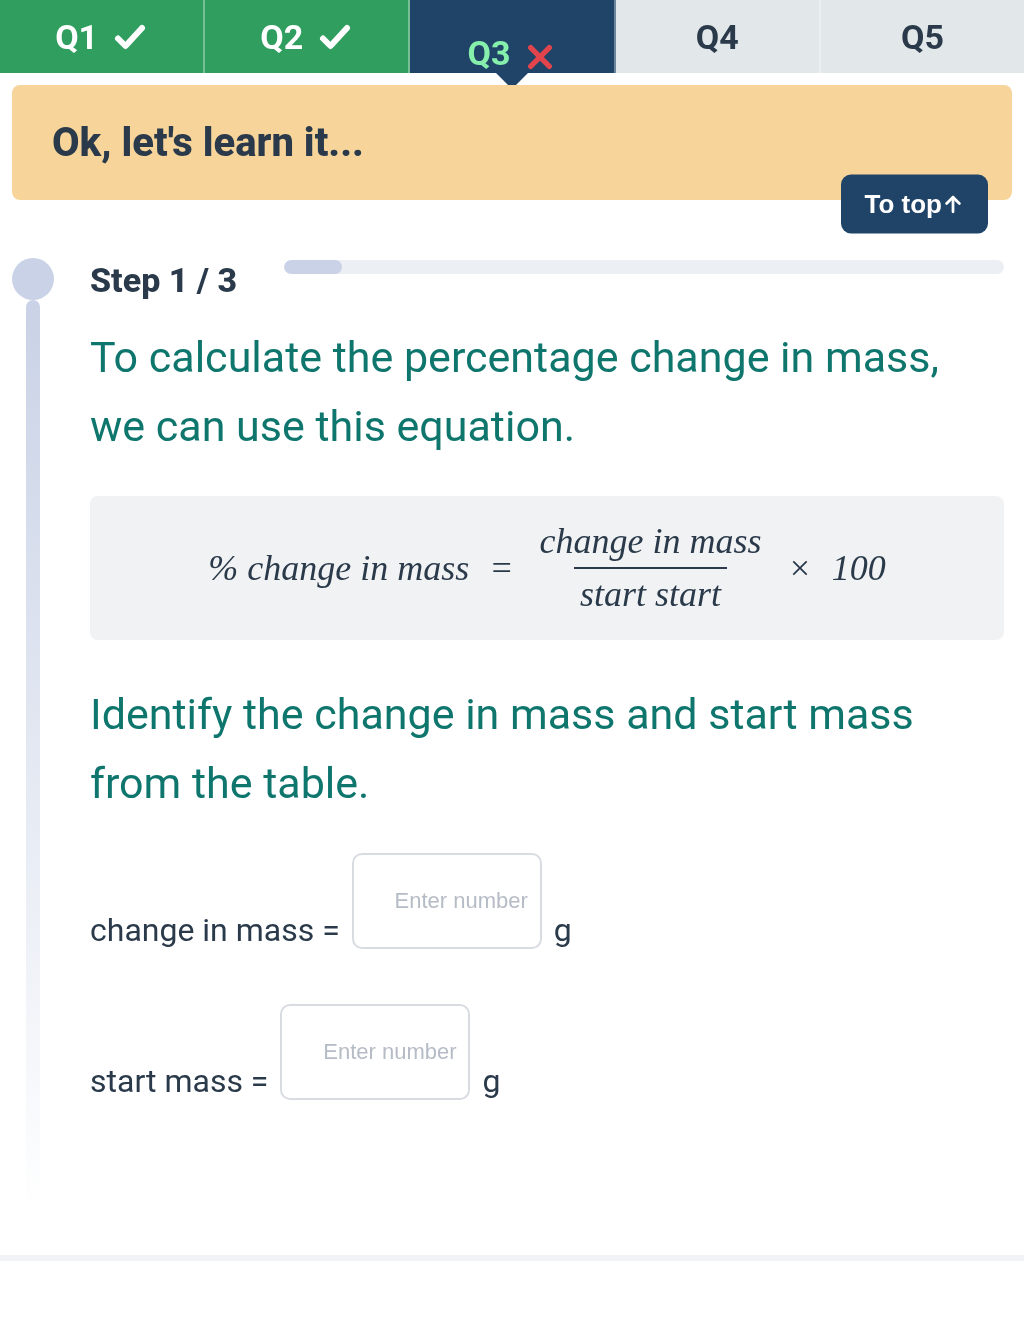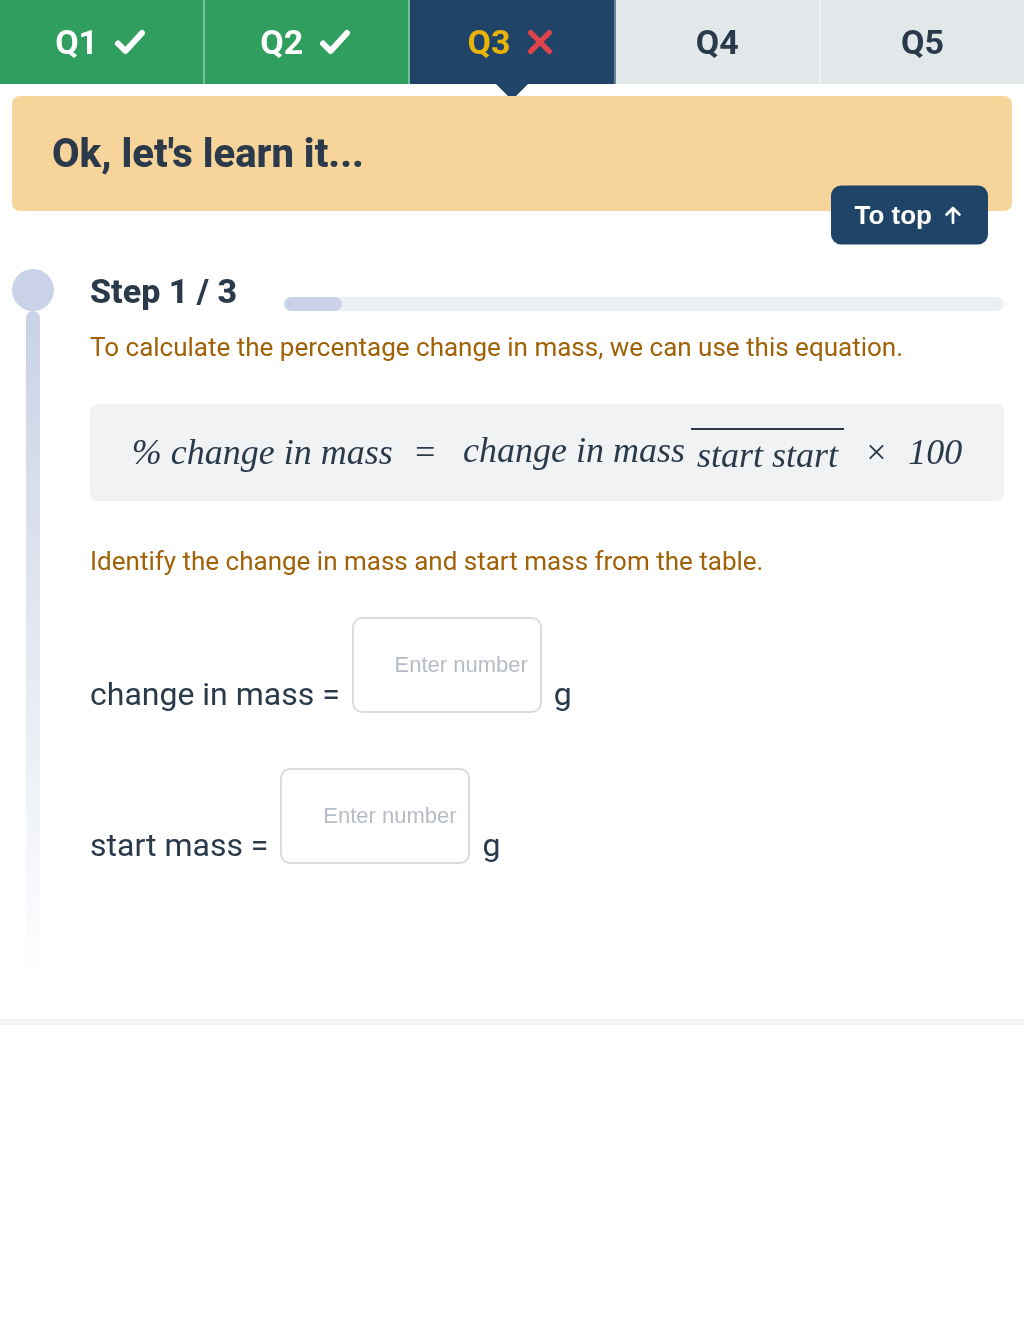--- a/index.html
+++ b/index.html
@@ -6,38 +6,38 @@
   body {
     font-family: -apple-system, BlinkMacSystemFont, "Segoe UI", Roboto, Helvetica, Arial, sans-serif;
     background: #fff;
     width: 1024px;
     color: #2a3a4a;
   }
   
   .tabs {
     display: flex;
     width: 100%;
-    height: 84px;
+    height: 73px;
     background: #e2e7ea;
   }
   .tab {
     flex: 1;
     display: flex;
     align-items: center;
     justify-content: center;
     gap: 14px;
     font-size: 34px;
     font-weight: 700;
     position: relative;
     cursor: pointer;
     border-right: 2px solid rgba(255,255,255,0.35);
   }
   .tab:last-child { border-right: none; }
   .tab-correct { background: #2f9e5f; color: #fff; }
-  .tab-active  { background: #1f4467; color: #eab308; }
+  .tab-active  { background: #1f4467; color: #86efac; align-items: flex-end; }
   .tab-active::after {
     content: '';
     position: absolute;
     bottom: -16px;
     left: 50%;
     margin-left: -16px;
     width: 0; height: 0;
     border-left: 16px solid transparent;
     border-right: 16px solid transparent;
     border-top: 16px solid #1f4467;
@@ -66,21 +66,20 @@
     bottom: -4px;
     transform: translateY(50%);
     background: #1f4467;
     color: #fff;
     font-size: 26px;
     font-weight: 700;
     padding: 14px 24px;
     border-radius: 10px;
     display: flex;
     align-items: center;
-    gap: 10px;
     cursor: pointer;
     border: none;
   }
 
   
   .step-wrap {
     position: relative;
     padding: 60px 20px 60px 90px;
   }
   .timeline-dot {
@@ -95,23 +94,23 @@
     position: absolute;
     left: 26px;
     top: 100px;
     bottom: 0;
     width: 14px;
     background: linear-gradient(#c9d2e6, #eef1f7 70%, #fff);
     border-radius: 7px;
   }
   .step-header {
     display: flex;
-    align-items: flex-end;
+    align-items: flex-start;
     gap: 47px;
-    margin-bottom: 16px;
+    margin-bottom: 23px;
   }
   .step-header .label {
     font-size: 34px;
     font-weight: 800;
     color: #2a3a4a;
     white-space: nowrap;
   }
   .progress {
     flex: 1;
     height: 14px;
@@ -119,23 +118,23 @@
     border-radius: 8px;
     overflow: hidden;
   }
   .progress > div {
     height: 100%;
     background: #c9d2e6;
     border-radius: 8px;
   }
 
   .instruction {
-    font-size: 26px;
+    font-size: 43px;
     line-height: 1.6;
-    color: #a16207;
+    color: #0f766e;
     margin-bottom: 35px;
   }
 
   .equation-box {
     background: #f1f2f3;
     border-radius: 8px;
     padding: 24px 30px;
     margin-bottom: 40px;
   }
   .equation {
@@ -144,21 +143,21 @@
     color: #2a3a4a;
     display: flex;
     align-items: center;
     justify-content: center;
     gap: 20px;
     flex-wrap: nowrap;
     font-style: italic;
   }
   .frac {
     display: inline-flex;
-    flex-direction: row;
+    flex-direction: column;
     align-items: center;
     line-height: 1.2;
   }
   .frac .num { padding: 0 6px 4px 6px; }
   .frac .den { border-top: 2px solid #2a3a4a; padding: 4px 6px 0 6px; }
 
   .input-row {
     display: flex;
     align-items: flex-end;
     gap: 12px;

